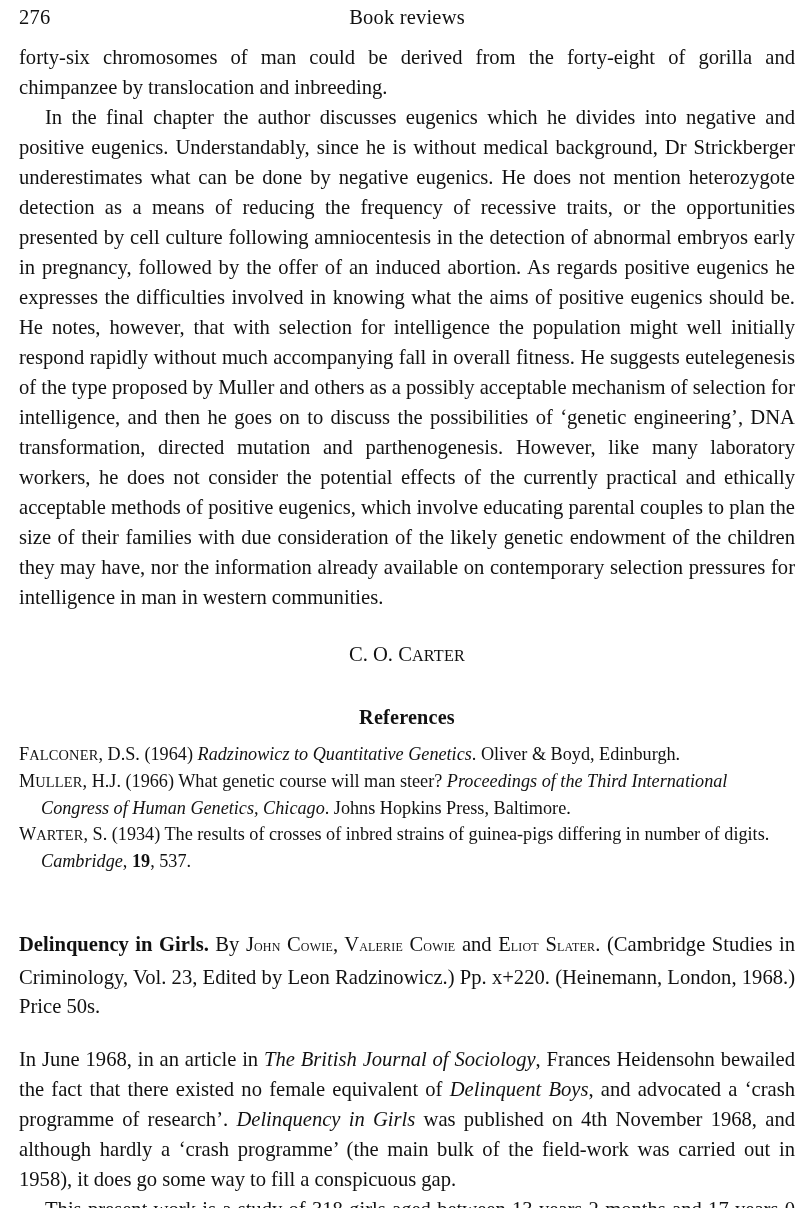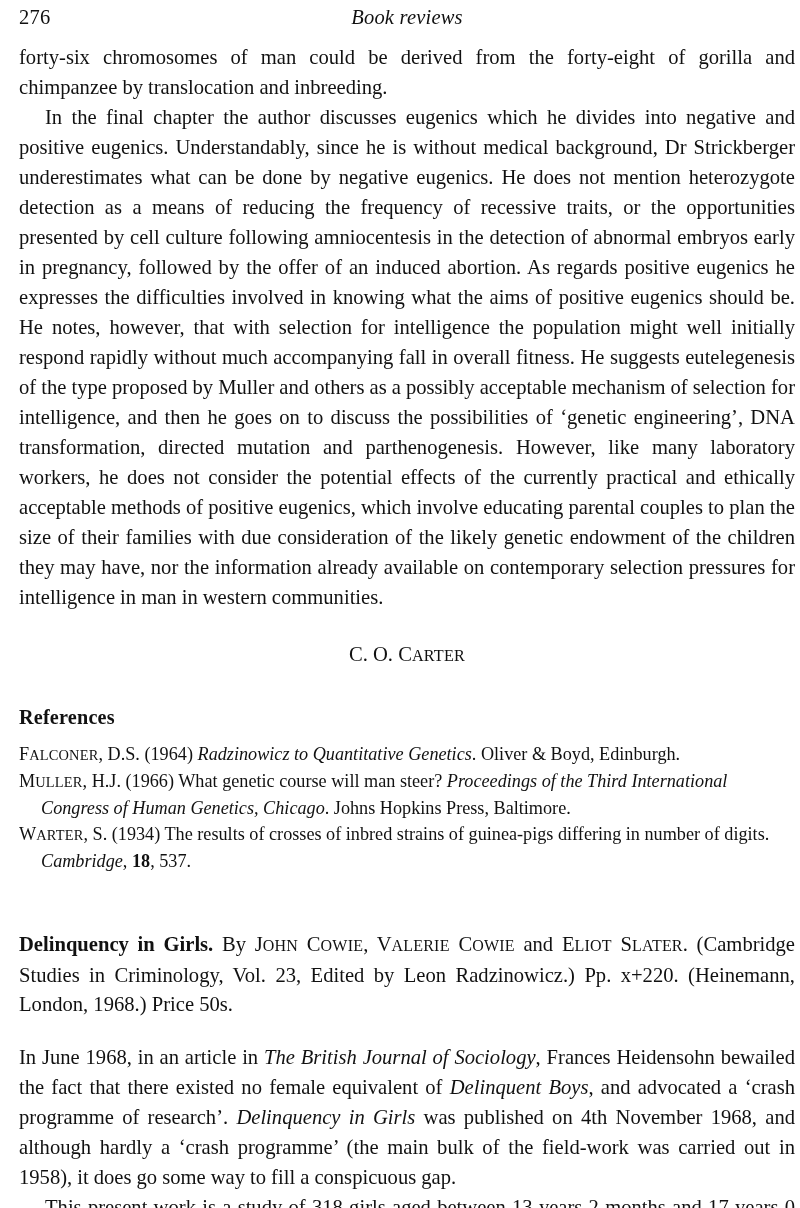--- a/index.html
+++ b/index.html
@@ -36,21 +36,20 @@
     top: 6px;
     font-size: 20.5px;
     letter-spacing: 0.3px;
   }
   .head-title {
     position: absolute;
     left: 0;
     right: 0;
     top: 6px;
     text-align: center;
-    font-style: italic;
     font-size: 20.5px;
     letter-spacing: 0.2px;
   }
 
   
   .body-text {
     font-size: 20.6px;
     line-height: 30.0px;
     text-align: justify;
     text-justify: inter-word;
@@ -79,20 +78,21 @@
   .signature {
     text-align: center;
     margin-top: 28px;
     font-size: 20.6px;
     line-height: 28px;
   }
   .signature .sc-rest { font-size: 16.2px; }
 
   
   .ref-heading {
+    text-align: center;
     font-weight: bold;
     font-size: 20.2px;
     margin-top: 36px;
     margin-bottom: 12px;
     letter-spacing: 0.2px;
   }
   .ref-list {
     margin: 0;
     padding: 0;
     list-style: none;
@@ -109,21 +109,21 @@
   .ref-item .sc-rest { font-size: 14.4px; text-align: center; }
 
   
   .review-head {
     margin-top: 56px;
     font-size: 20.6px;
     line-height: 29.5px;
     text-align: justify;
   }
   .review-head .sc-first { font-size: 20.6px; }
-  .review-head .sc-rest { font-size: 16.0px; }
+  .review-head .sc-rest { font-size: 12px; }
 
   .review-body {
     margin-top: 22px;
   }
 </style>
 </head>
 <body>
 
 <div class="page">
   <div class="content">
@@ -137,21 +137,21 @@
       <p class="body-text para" id="slot-para-1">forty-six chromosomes of man could be derived from the forty-eight of gorilla and chimpanzee by translocation and inbreeding.</p>
       <p class="body-text para indent" id="slot-para-2">In the final chapter the author discusses eugenics which he divides into negative and positive eugenics. Understandably, since he is without medical background, Dr Strickberger underestimates what can be done by negative eugenics. He does not mention heterozygote detection as a means of reducing the frequency of recessive traits, or the opportunities presented by cell culture following amniocentesis in the detection of abnormal embryos early in pregnancy, followed by the offer of an induced abortion. As regards positive eugenics he expresses the difficulties involved in knowing what the aims of positive eugenics should be. He notes, however, that with selection for intelligence the population might well initially respond rapidly without much accompanying fall in overall fitness. He suggests eutelegenesis of the type proposed by Muller and others as a possibly acceptable mechanism of selection for intelligence, and then he goes on to discuss the possibilities of ‘genetic engineering’, DNA transformation, directed mutation and parthenogenesis. However, like many laboratory workers, he does not consider the potential effects of the currently practical and ethically acceptable methods of positive eugenics, which involve educating parental couples to plan the size of their families with due consideration of the likely genetic endowment of the children they may have, nor the information already available on contemporary selection pressures for intelligence in man in western communities.</p>
     </div>
 
     <div class="signature" id="slot-signature">C. O. <span><span class="sc-first">C</span><span class="sc-rest">ARTER</span></span></div>
 
     <div class="ref-heading">References</div>
     <ul class="ref-list" id="slot-references">
         <li class="ref-item"><span><span class="sc-first">F</span><span class="sc-rest">ALCONER</span></span>, D.S. (1964) <i class="it">Radzinowicz to Quantitative Genetics</i>. Oliver &amp; Boyd, Edinburgh.</li>
         <li class="ref-item"><span><span class="sc-first">M</span><span class="sc-rest">ULLER</span></span>, H.J. (1966) What genetic course will man steer? <i class="it">Proceedings of the Third International Congress of Human Genetics, Chicago</i>. Johns Hopkins Press, Baltimore.</li>
-        <li class="ref-item"><span><span class="sc-first">W</span><span class="sc-rest">ARTER</span></span>, S. (1934) The results of crosses of inbred strains of guinea-pigs differing in number of digits. <i class="it">Cambridge</i>, <b class="bd">18</b>, 537.</li>
+        <li class="ref-item"><span><span class="sc-first">W</span><span class="sc-rest">ARTER</span></span>, S. (1934) The results of crosses of inbred strains of guinea-pigs differing in number of digits. <i class="it">Cambridge</i>, <b class="bd">19</b>, 537.</li>
       </ul>
 
     <div class="review-head" id="slot-review-head"><b class="bd">Delinquency in Girls.</b> By <span><span class="sc-first">J</span><span class="sc-rest">OHN</span></span> <span><span class="sc-first">C</span><span class="sc-rest">OWIE</span></span>, <span><span class="sc-first">V</span><span class="sc-rest">ALERIE</span></span> <span><span class="sc-first">C</span><span class="sc-rest">OWIE</span></span> and <span><span class="sc-first">E</span><span class="sc-rest">LIOT</span></span> <span><span class="sc-first">S</span><span class="sc-rest">LATER</span></span>. (Cambridge Studies in Criminology, Vol. 23, Edited by Leon Radzinowicz.) Pp. x+220. (Heinemann, London, 1968.) Price 50s.</div>
 
     <div class="review-body">
       <p class="body-text para" id="slot-review-para-1">In June 1968, in an article in <i class="it">The British Journal of Sociology</i>, Frances Heidensohn bewailed the fact that there existed no female equivalent of <i class="it">Delinquent Boys</i>, and advocated a ‘crash programme of research’. <i class="it">Delinquency in Girls</i> was published on 4th November 1968, and although hardly a ‘crash programme’ (the main bulk of the field-work was carried out in 1958), it does go some way to fill a conspicuous gap.</p>
       <p class="body-text para indent" id="slot-review-para-2">This present work is a study of 318 girls aged between 13 years 2 months and 17 years 0 months, who represent practically the total number of admissions to the</p>
     </div>
 
   </div>

